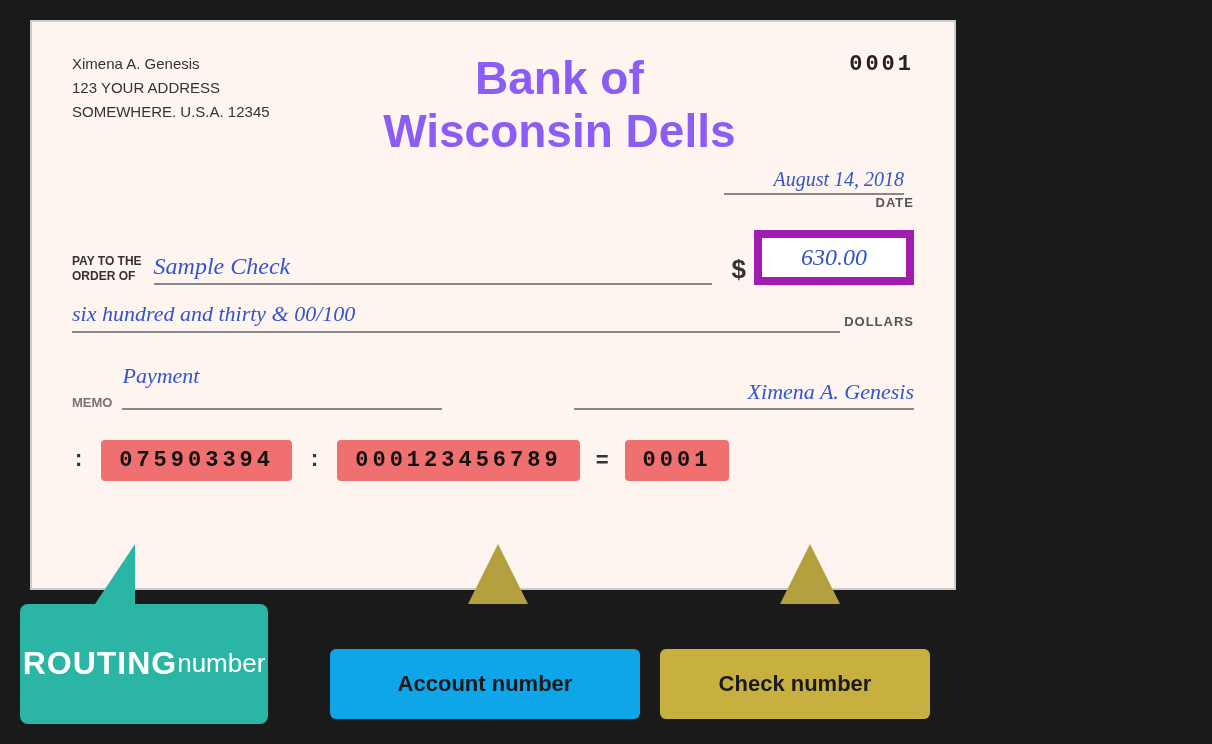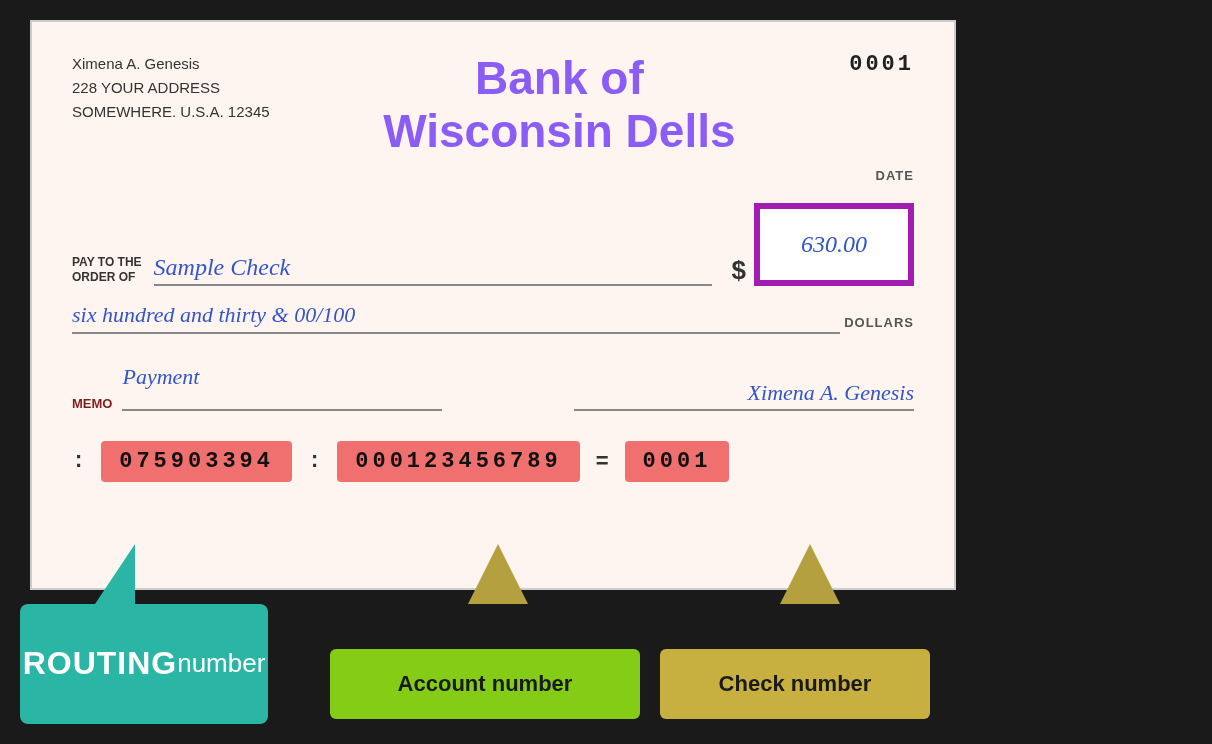--- a/index.html
+++ b/index.html
@@ -78,21 +78,21 @@
       z-index: 5;
     }
 
     
     .account-label {
       position: absolute;
       bottom: 25px;
       left: 330px;
       width: 310px;
       height: 70px;
-      background: #84cc16;
+      background: #0ea5e9;
       border-radius: 6px;
       display: flex;
       align-items: center;
       justify-content: center;
       z-index: 10;
     }
     .account-label span {
       font-size: 22px;
       font-weight: 700;
       color: #1a1a1a;
@@ -223,22 +223,22 @@
       font-family: Georgia, serif;
       font-style: italic;
     }
     .dollar-sign {
       font-size: 26px;
       color: #333;
       margin-right: 8px;
       font-weight: 700;
     }
     .amount-box {
-      border: 6px solid #a21caf;
-      padding: 22px 16px;
+      border: 8px solid #a21caf;
+      padding: 6px 16px;
       font-size: 24px;
       color: #3355cc;
       font-family: Georgia, serif;
       font-style: italic;
       min-width: 160px;
       background: #fff;
       text-align: center;
     }
 
     
@@ -266,21 +266,21 @@
     }
 
     
     .memo-row {
       display: flex;
       align-items: flex-end;
       margin-bottom: 30px;
     }
     .memo-label {
       font-size: 13px;
-      color: #7f1d1d;
+      color: #737373;
       font-weight: 700;
       margin-right: 10px;
       white-space: nowrap;
     }
     .memo-line {
       width: 320px;
       border-bottom: 2px solid #888;
       padding-bottom: 19px;
       margin-right: auto;
     }
@@ -339,32 +339,33 @@
     }
   </style>
 </head>
 <body>
 
 <div class="check-card">
 
   <div class="check-header">
     <div class="payer-info">
       <div>Ximena A. Genesis</div>
-      <div>228 YOUR ADDRESS</div>
+      <div>123 YOUR ADDRESS</div>
       <div>SOMEWHERE. U.S.A. 12345</div>
     </div>
     <div class="bank-name">
       <span>Bank of</span><br>
       <span>Wisconsin Dells</span>
     </div>
     <div class="check-number-top">0001</div>
   </div>
 
   <div class="date-row">
     <div class="date-block">
+      <div class="date-value">August 14, 2018</div>
       <div class="date-label-text">DATE</div>
     </div>
   </div>
 
   <div class="pay-row">
     <div class="pay-label">
       <div>PAY TO THE</div>
       <div>ORDER OF</div>
     </div>
     <div class="pay-name-line">

